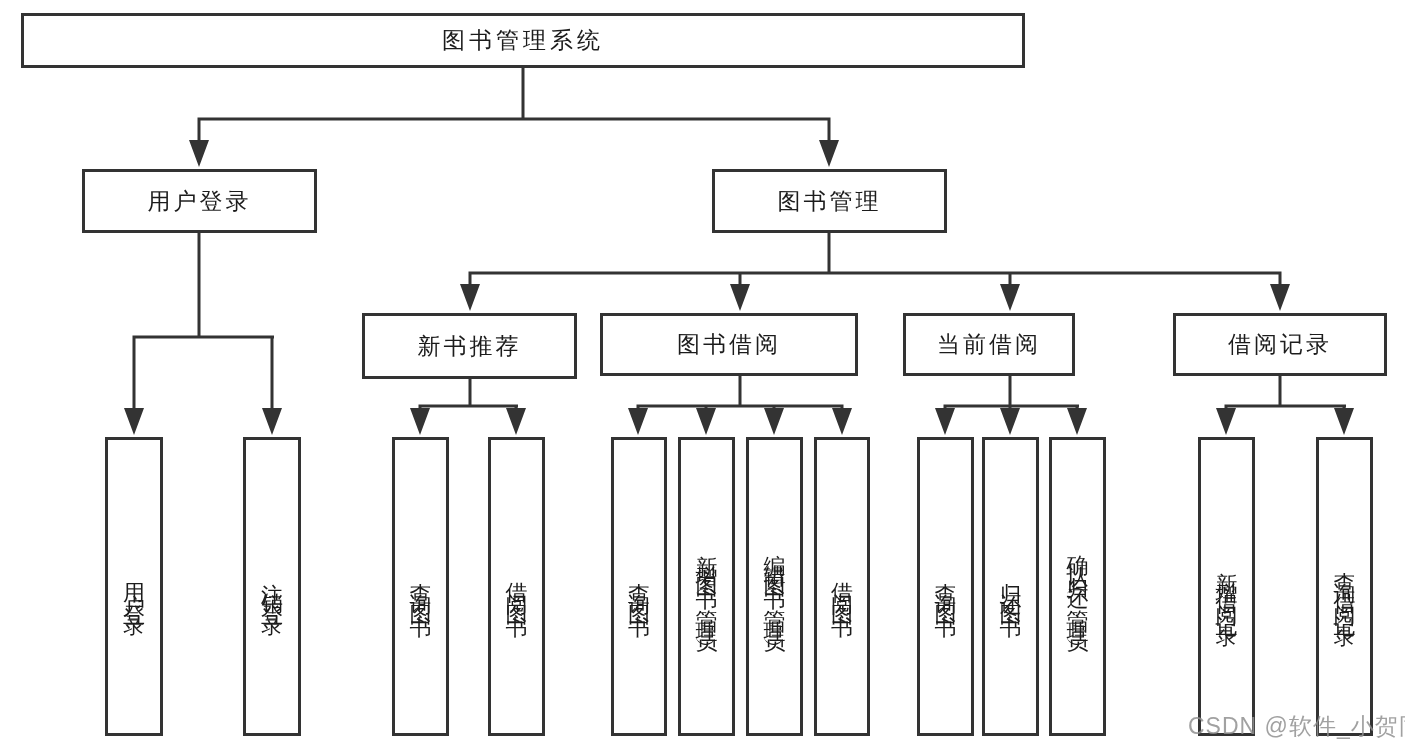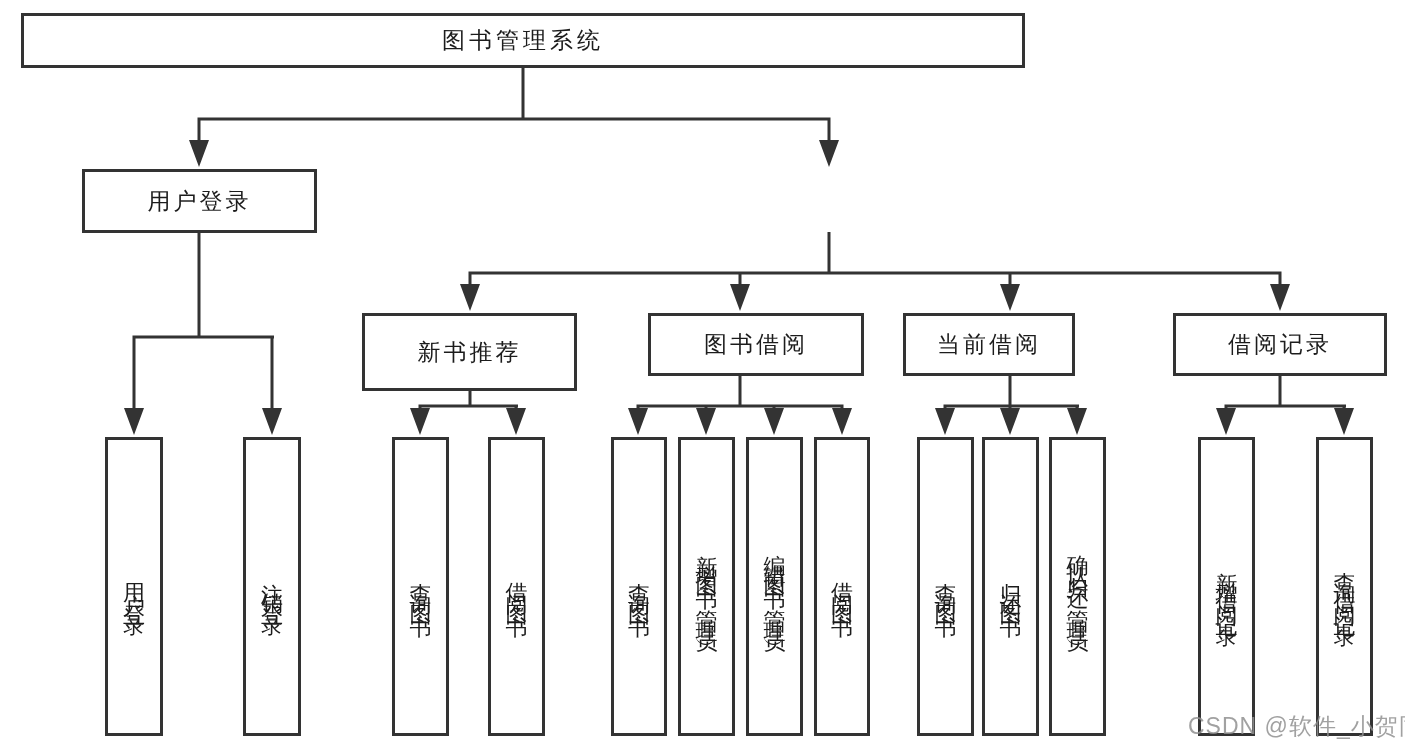--- a/index.html
+++ b/index.html
@@ -46,22 +46,22 @@
     line-height: 1;
     letter-spacing: 11px;
     white-space: nowrap;
   }
   
   .n-root { left: 21px;  top: 13px;  width: 1004px; height: 55px; }
   
   .n-l1-0 { left: 82px;  top: 169px; width: 235px; height: 64px; }
   .n-l1-1 { left: 712px; top: 169px; width: 235px; height: 64px; }
   
-  .n-l2-0 { left: 362px;  top: 313px; width: 215px; height: 78px; }
-  .n-l2-1 { left: 648px;  top: 313px; width: 216px; height: 63px; text-align: right; }
+  .n-l2-0 { left: 362px;  top: 313px; width: 215px; height: 66px; }
+  .n-l2-1 { left: 600px;  top: 313px; width: 258px; height: 63px; text-align: right; }
   .n-l2-2 { left: 903px;  top: 313px; width: 172px; height: 63px; }
   .n-l2-3 { left: 1173px; top: 313px; width: 214px; height: 63px; }
   
   .leaf { top: 437px; height: 299px; }
   .lf-0  { left: 105px;  width: 58px; }
   .lf-1  { left: 243px;  width: 58px; }
   .lf-2  { left: 392px;  width: 57px; }
   .lf-3  { left: 488px;  width: 57px; }
   .lf-4  { left: 611px;  width: 56px; }
   .lf-5  { left: 678px;  width: 57px; }
@@ -128,20 +128,23 @@
          M1334,408 H1354 L1344,435 Z"></path>
   </svg>
 
   <div class="node n-root">
     <span class="hlabel root-label">图书管理系统</span>
   </div>
 
   <div class="node n-l1-0">
     <span class="hlabel">用户登录</span>
   </div>
+  <div class="node n-l1-1">
+    <span class="hlabel">图书管理</span>
+  </div>
 
   <div class="node n-l2-0">
     <span class="hlabel">新书推荐</span>
   </div>
   <div class="node n-l2-1">
     <span class="hlabel">图书借阅</span>
   </div>
   <div class="node n-l2-2">
     <span class="hlabel">当前借阅</span>
   </div>

